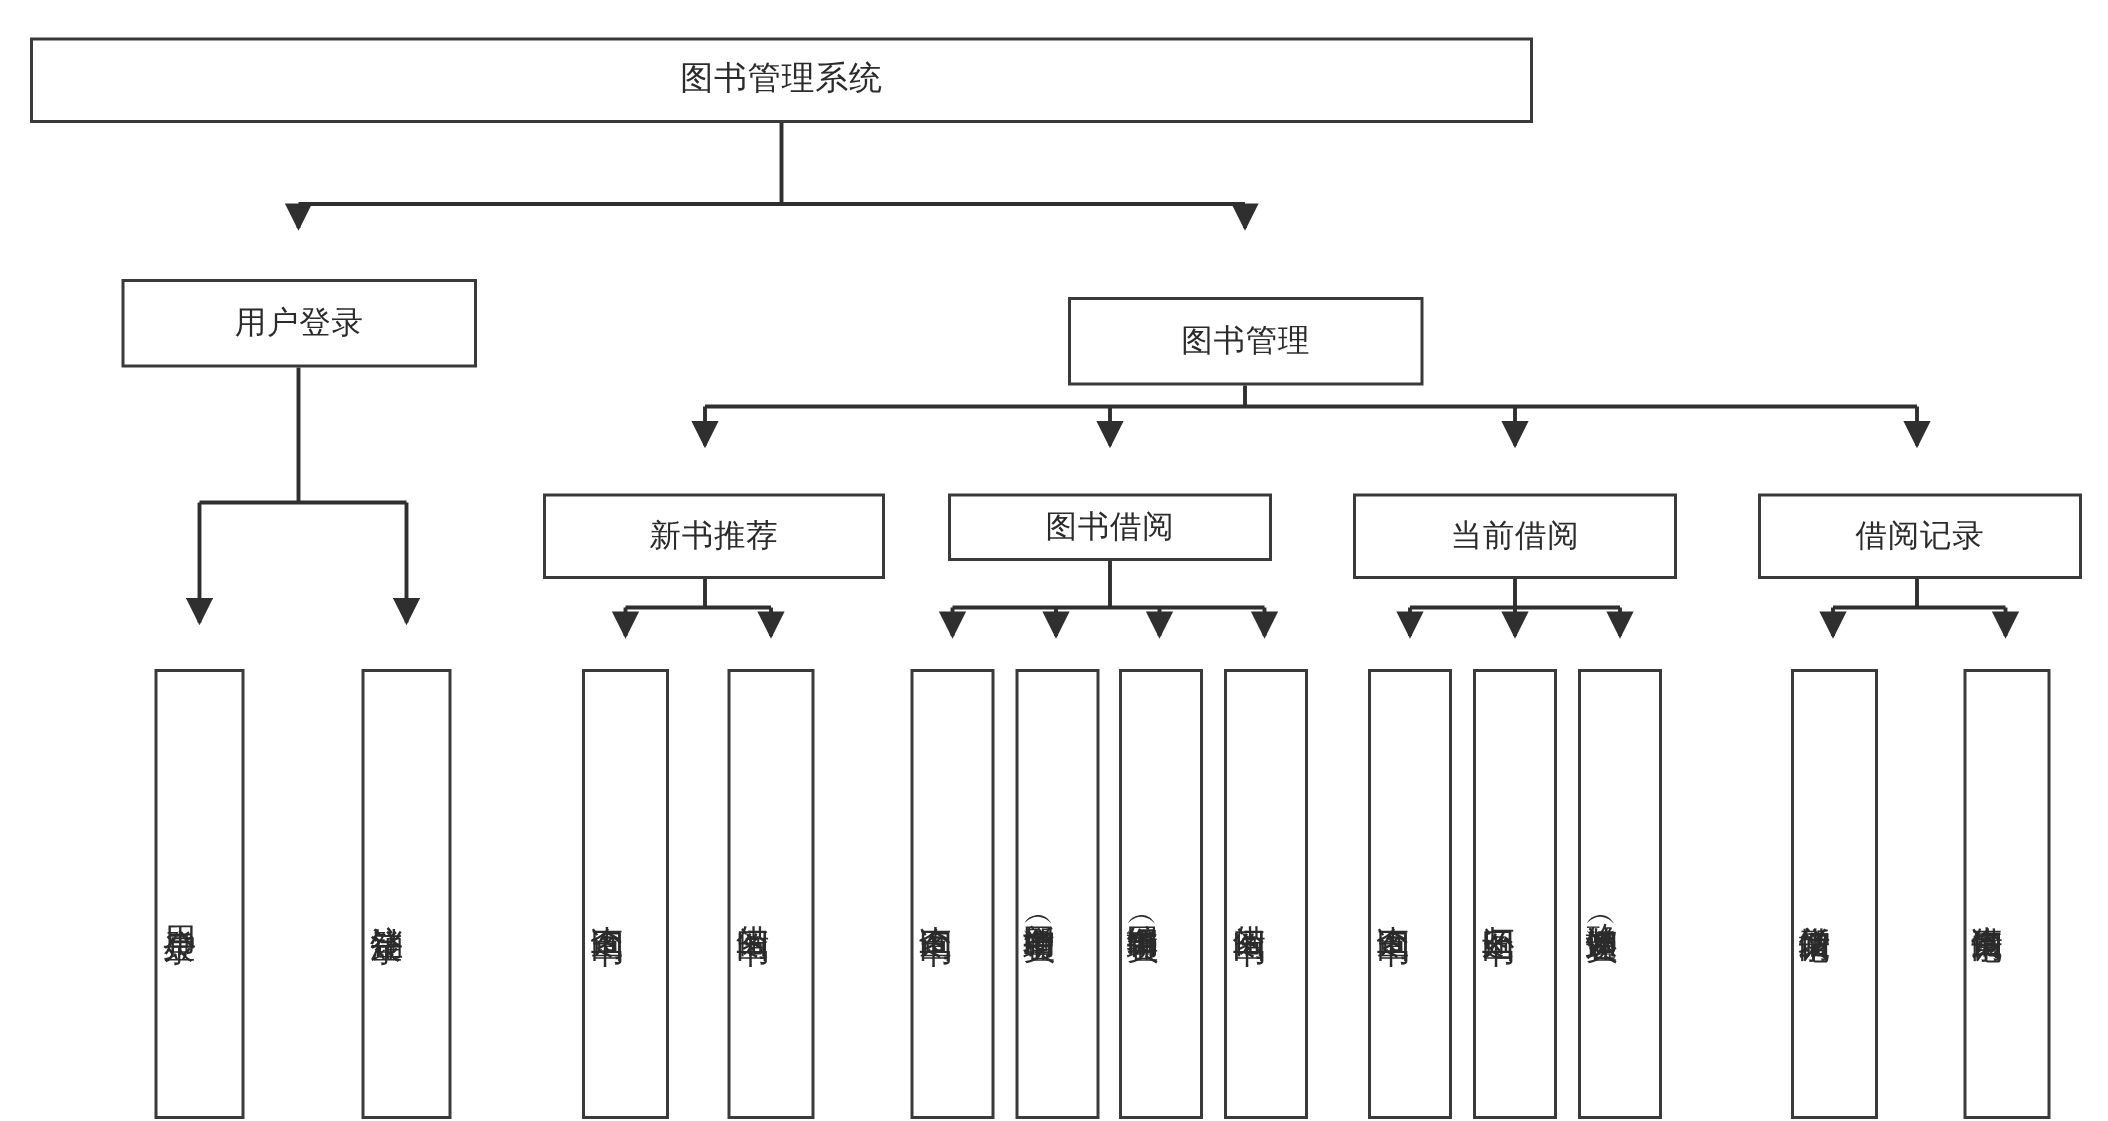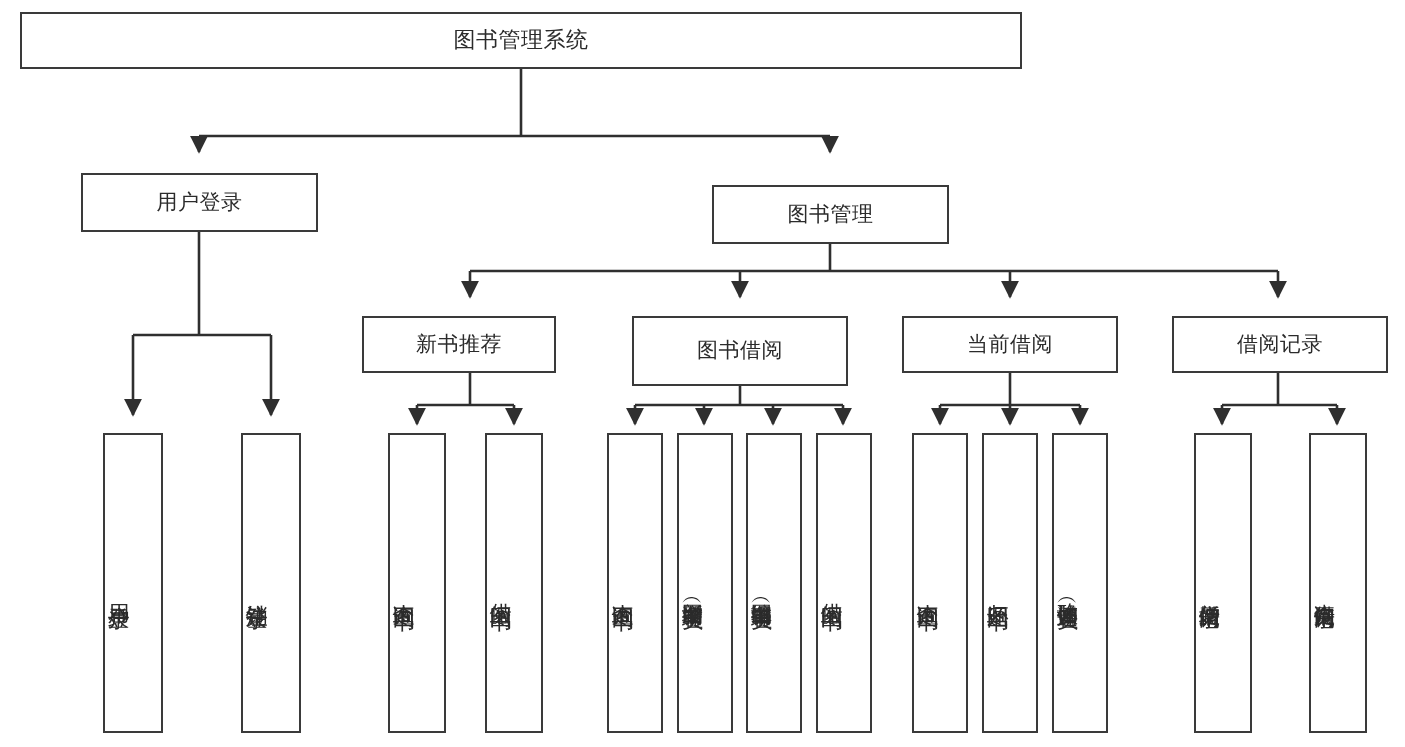--- a/index.html
+++ b/index.html
@@ -28,20 +28,21 @@
   }
   .node {
     position: absolute;
     box-sizing: border-box;
     background: #ffffff;
     border: 2.5px solid #3a3a3a;
     display: flex;
     align-items: center;
     justify-content: center;
     color: #2b2b2b;
+    margin-top: 13px;
   }
   .node-h {
     
   }
   .node-h .node-label {
     font-size: 21px;
     line-height: 1.1;
     letter-spacing: 0.5px;
     white-space: nowrap;
   }
@@ -134,24 +135,24 @@
     <span class="node-label">图书管理系统</span>
   </div>
 
   <div class="node node-h" style="left:81px; top:173px; width:237px; height:59px;">
     <span class="node-label">用户登录</span>
   </div>
   <div class="node node-h" style="left:712px; top:185px; width:237px; height:59px;">
     <span class="node-label">图书管理</span>
   </div>
 
-  <div class="node node-h" style="left:362px; top:316px; width:194px; height:57px;">
+  <div class="node node-h" style="left:362px; top:316px; width:228px; height:57px;">
     <span class="node-label">新书推荐</span>
   </div>
-  <div class="node node-h" style="left:632px; top:316px; width:216px; height:70px;">
+  <div class="node node-h" style="left:632px; top:316px; width:216px; height:45px;">
     <span class="node-label">图书借阅</span>
   </div>
   <div class="node node-h" style="left:902px; top:316px; width:216px; height:57px;">
     <span class="node-label">当前借阅</span>
   </div>
   <div class="node node-h" style="left:1172px; top:316px; width:216px; height:57px;">
     <span class="node-label">借阅记录</span>
   </div>
 
   <div class="node node-v" style="left:103px; top:433px; width:60px; height:300px;">

